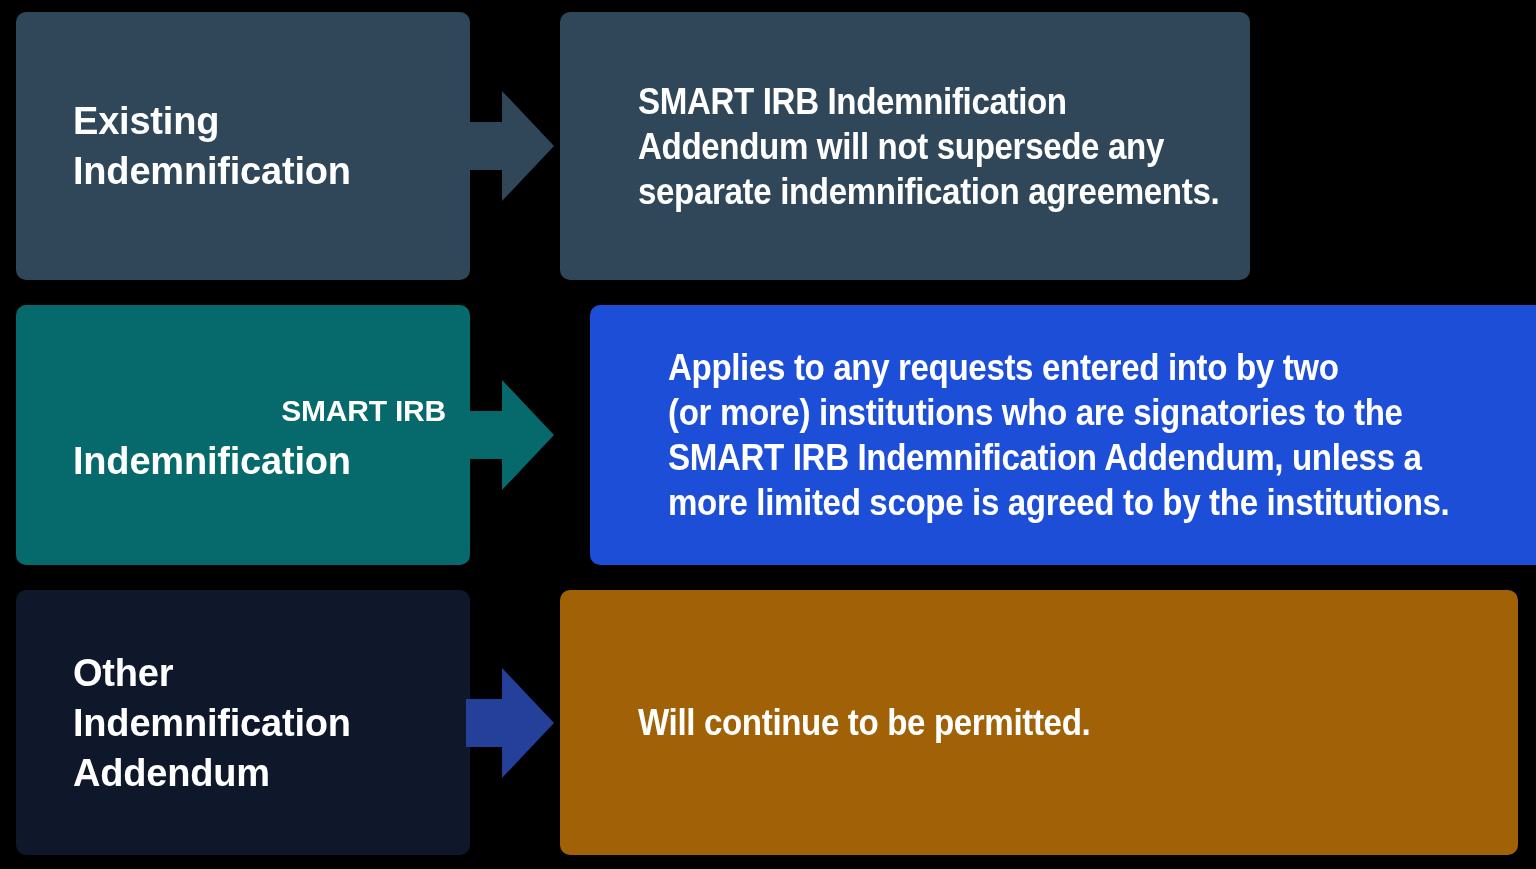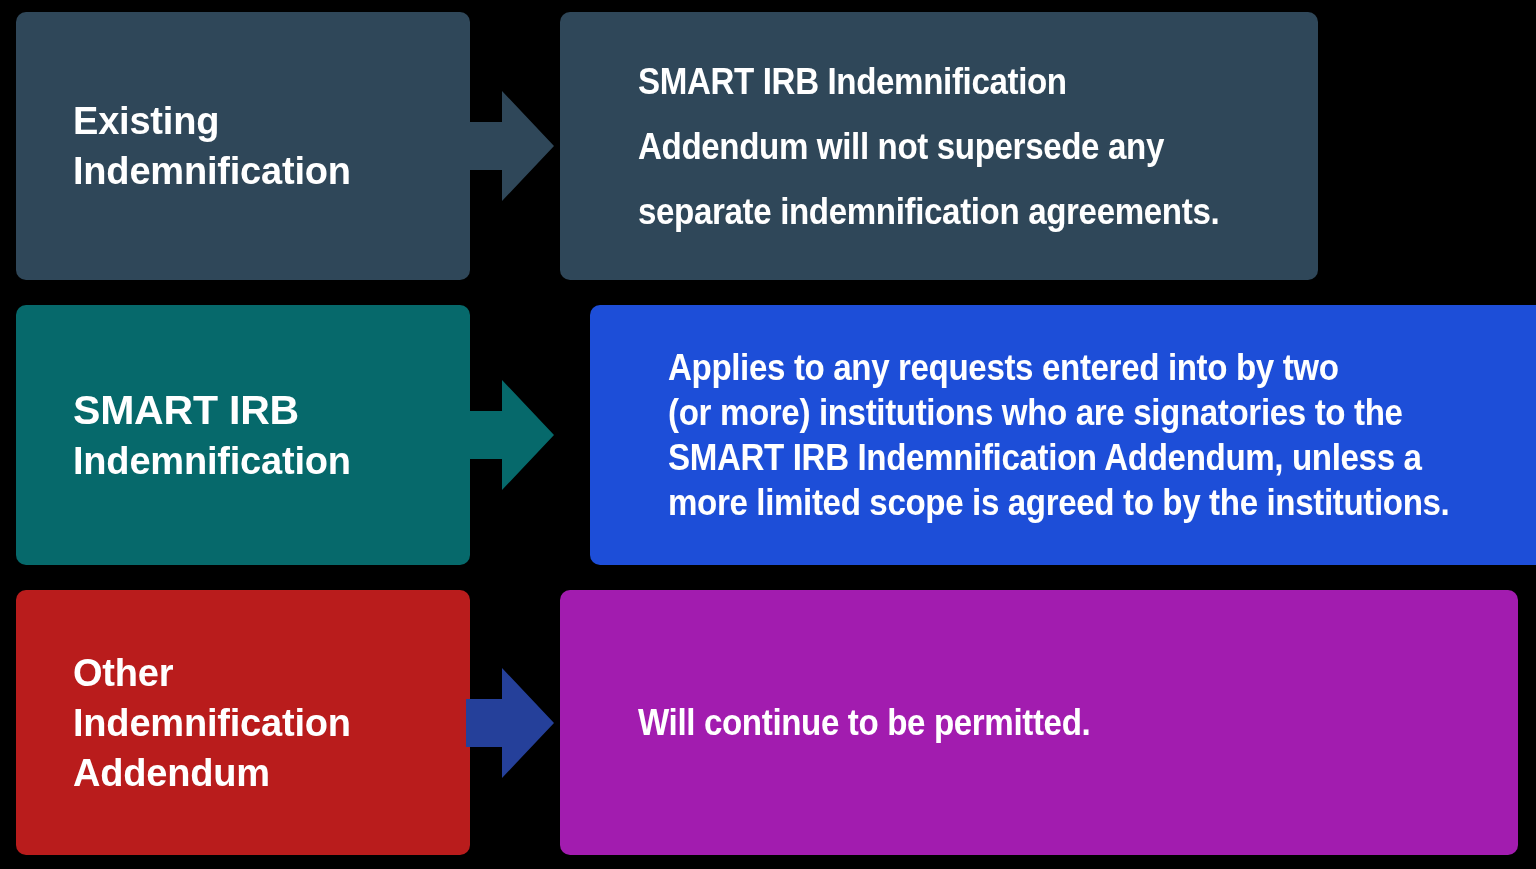--- a/index.html
+++ b/index.html
@@ -48,22 +48,23 @@
 
   .label-line {
     color: #ffffff;
     font-weight: bold;
     font-size: 38px;
     line-height: 50px;
     letter-spacing: -0.2px;
     white-space: nowrap;
   }
   .label-line.emphasis {
-    font-size: 41px;
+    font-size: 30px;
     line-height: 51px;
+    text-align: right;
   }
 
   
   .arrow {
     position: absolute;
     left: 466px;
     top: 50%;
     transform: translateY(-50%);
     width: 88px;
     height: 116px;
@@ -77,21 +78,21 @@
     top: 0;
     left: 560px;
     height: 100%;
     border-radius: 10px;
     box-sizing: border-box;
     display: flex;
     flex-direction: column;
     justify-content: center;
     padding: 0 26px 0 78px;
   }
-  .detail-box.narrow { width: 758px; gap: 20px; }
+  .detail-box.narrow { width: 690px; }
   .detail-box.wide   { width: 958px; }
 
   .detail-line {
     color: #ffffff;
     font-weight: bold;
     font-size: 36px;
     line-height: 45px;
     letter-spacing: -0.4px;
     white-space: nowrap;
     font-stretch: condensed;
@@ -140,30 +141,30 @@
     <div class="detail-box wide" style="background: #1d4ed8; margin-left: 30px;">
       <div class="detail-line">Applies to any requests entered into by two</div>
       <div class="detail-line">(or more) institutions who are signatories to the</div>
       <div class="detail-line">SMART IRB Indemnification Addendum, unless a</div>
       <div class="detail-line">more limited scope is agreed to by the institutions.</div>
     </div>
   </div>
 
   <div class="row row-3">
 
-    <div class="label-box" style="background: #b91c1c;">
+    <div class="label-box" style="background: #0f172a;">
       <div class="label-line">Other</div>
       <div class="label-line">Indemnification</div>
       <div class="label-line">Addendum</div>
     </div>
 
     <div class="arrow">
       <svg width="88" height="116" viewBox="0 0 88 116" xmlns="http://www.w3.org/2000/svg">
         <path d="M0 34 L36 34 L36 3 L88 58 L36 113 L36 82 L0 82 Z" fill="#25409A"></path>
       </svg>
     </div>
 
-    <div class="detail-box wide" style="background: #a21caf;">
+    <div class="detail-box wide" style="background: #a16207;">
       <div class="detail-line">Will continue to be permitted.</div>
     </div>
   </div>
 
 </div>
 
 </body></html>

